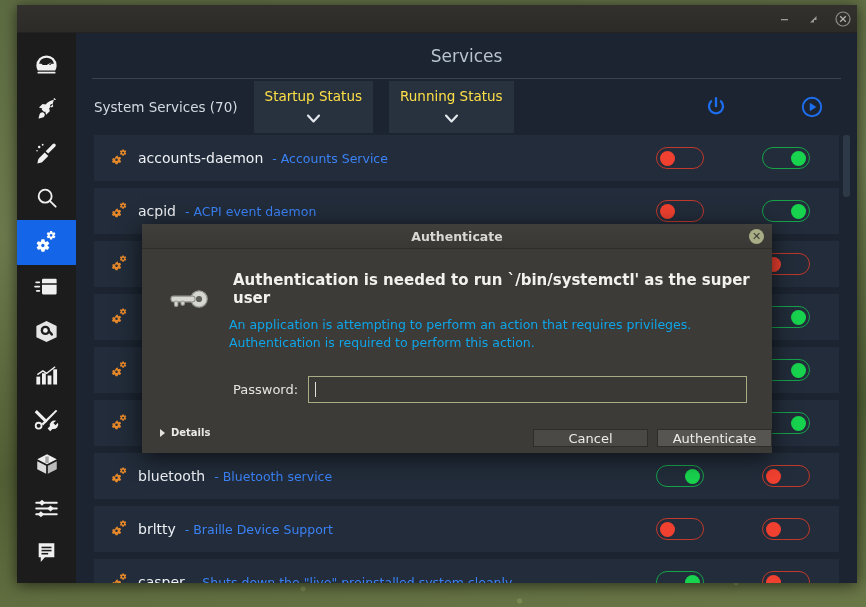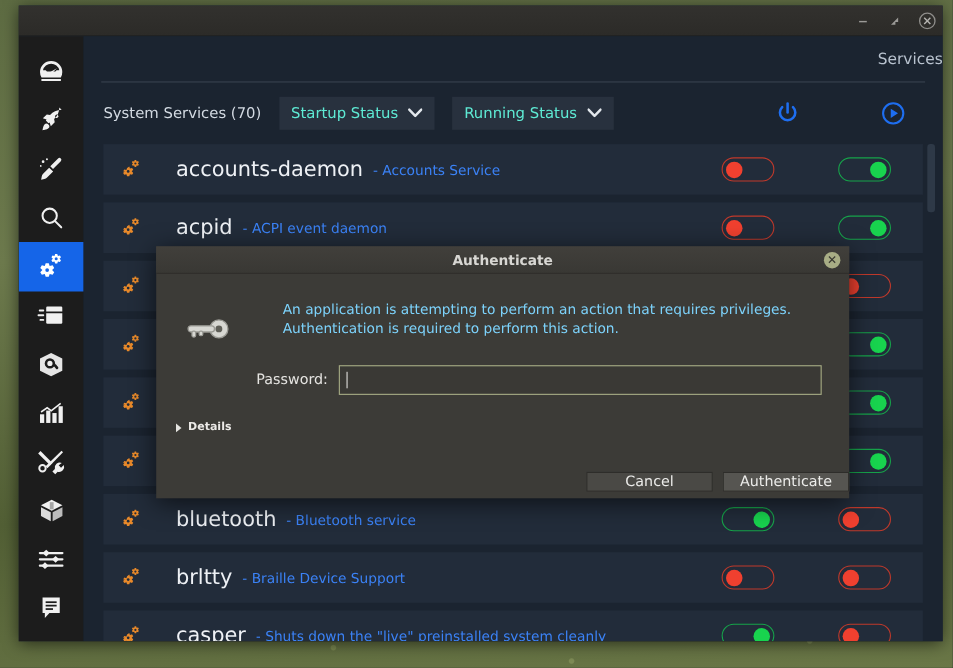--- a/index.html
+++ b/index.html
@@ -73,40 +73,41 @@
 
   
   #content {
     flex: 1;
     background: #1b2430;
     position: relative;
     display: flex; flex-direction: column;
     overflow: hidden;
   }
   #page-title {
-    text-align: right;
+    text-align: center;
     color: #b9c3cf;
-    font-size: 14px;
+    font-size: 17px;
     padding: 13px 0 12px 0;
   }
   #title-rule { height: 1px; background: #39424f; margin: 0 16px; }
 
   #toolbar {
     height: 56px;
     display: flex; align-items: center;
     padding: 0 32px 0 18px;
     gap: 16px;
   }
   .tb-label { color: #d3dae2; font-size: 13.5px; }
   .tb-drop {
     background: #28313e;
-    color: #5eead4; font-size: 13.5px;
+    color: #fde047; font-size: 13.5px;
     padding: 7px 11px;
     display: flex; align-items: center; gap: 9px;
     cursor: default;
+    flex-direction: column;
   }
   .tb-drop .caret { font-size: 11px; color: #e2e7ec; font-weight: bold; }
   .tb-spacer { flex: 1; }
   .tb-icon { color: #1e6ef0; display: flex; align-items: center; justify-content: center; width: 26px; height: 26px; }
   .tb-icon + .tb-icon { margin-left: 54px; }
 
   
   #svc-list {
     flex: 1;
     padding: 0 18px 0 18px;
@@ -114,21 +115,21 @@
     position: relative;
   }
   .svc-row {
     height: 46px;
     background: #222c3a;
     display: flex; align-items: center;
     padding: 0 0 0 14px;
     margin-bottom: 7px;
   }
   .svc-gear { width: 30px; flex-shrink: 0; display: flex; align-items: center; }
-  .svc-name { color: #eef1f5; font-size: 19px; margin-right: 9px; white-space: nowrap; margin-left: 22px; }
+  .svc-name { color: #eef1f5; font-size: 14px; margin-right: 9px; white-space: nowrap; }
   .svc-desc { color: #3b82f6; font-size: 12.5px; white-space: nowrap; overflow: hidden; }
   .svc-spacer { flex: 1; }
   .tog-cell { width: 106px; display: flex; justify-content: center; flex-shrink: 0; }
 
   .toggle {
     width: 48px; height: 22px; border-radius: 11px;
     border: 1px solid #c0392b;
     position: relative; background: transparent;
   }
   .toggle .knob {
@@ -175,22 +176,22 @@
     display: flex; align-items: center; justify-content: center;
     color: #3a3a32; font-size: 11px; font-weight: bold; line-height: 1;
   }
   #auth-inner { padding: 14px 18px 0 18px; position: relative; height: 204px; }
   #key-icon { position: absolute; left: 24px; top: 36px; }
   #auth-head {
     color: #f2f1ee; font-size: 15px; font-weight: bold;
     margin-left: 73px; margin-top: 8px;
   }
   #auth-sub {
-    color: #7dd3fc; font-size: 12.5px; line-height: 1.45;
-    margin-left: 97px; margin-top: 9px; max-width: 525px;
+    color: #0ea5e9; font-size: 12.5px; line-height: 1.45;
+    margin-left: 69px; margin-top: 9px; max-width: 525px;
   }
   #pw-row { display: flex; align-items: center; margin-left: 73px; margin-top: 24px; }
   #pw-label { color: #e6e5e2; font-size: 13px; width: 75px; }
   #pw-input {
     flex: 1; height: 27px;
     background: #3a3935;
     border: 1px solid #a8ad85;
     display: flex; align-items: center;
     padding-left: 6px;
     max-width: 439px;
@@ -641,20 +642,21 @@
       <div id="key-icon">
         <svg width="46" height="32" viewBox="0 0 46 32">
           <circle cx="33" cy="14" r="8.2" fill="#d7d7d2" stroke="#9a9a94" stroke-width="1.2"></circle>
           <circle cx="33" cy="14" r="3.1" fill="#5f5f58"></circle>
           <rect x="5" y="11.2" width="24" height="5.6" rx="2.6" fill="#d7d7d2" stroke="#9a9a94" stroke-width="1.2"></rect>
           <rect x="8.5" y="16" width="3.4" height="5.4" rx="1.4" fill="#d7d7d2" stroke="#9a9a94" stroke-width="1.1"></rect>
           <rect x="15" y="16" width="3.4" height="4.2" rx="1.4" fill="#d7d7d2" stroke="#9a9a94" stroke-width="1.1"></rect>
         </svg>
       </div>
 
+      <div id="auth-head">Authentication is needed to run `/bin/systemctl' as the super user</div>
       <div id="auth-sub">An application is attempting to perform an action that requires privileges. Authentication is required to perform this action.</div>
 
       <div id="pw-row">
         <div id="pw-label">Password:</div>
         <div id="pw-input">
           <span id="pw-caret"></span>
           <span></span>
         </div>
       </div>
 

